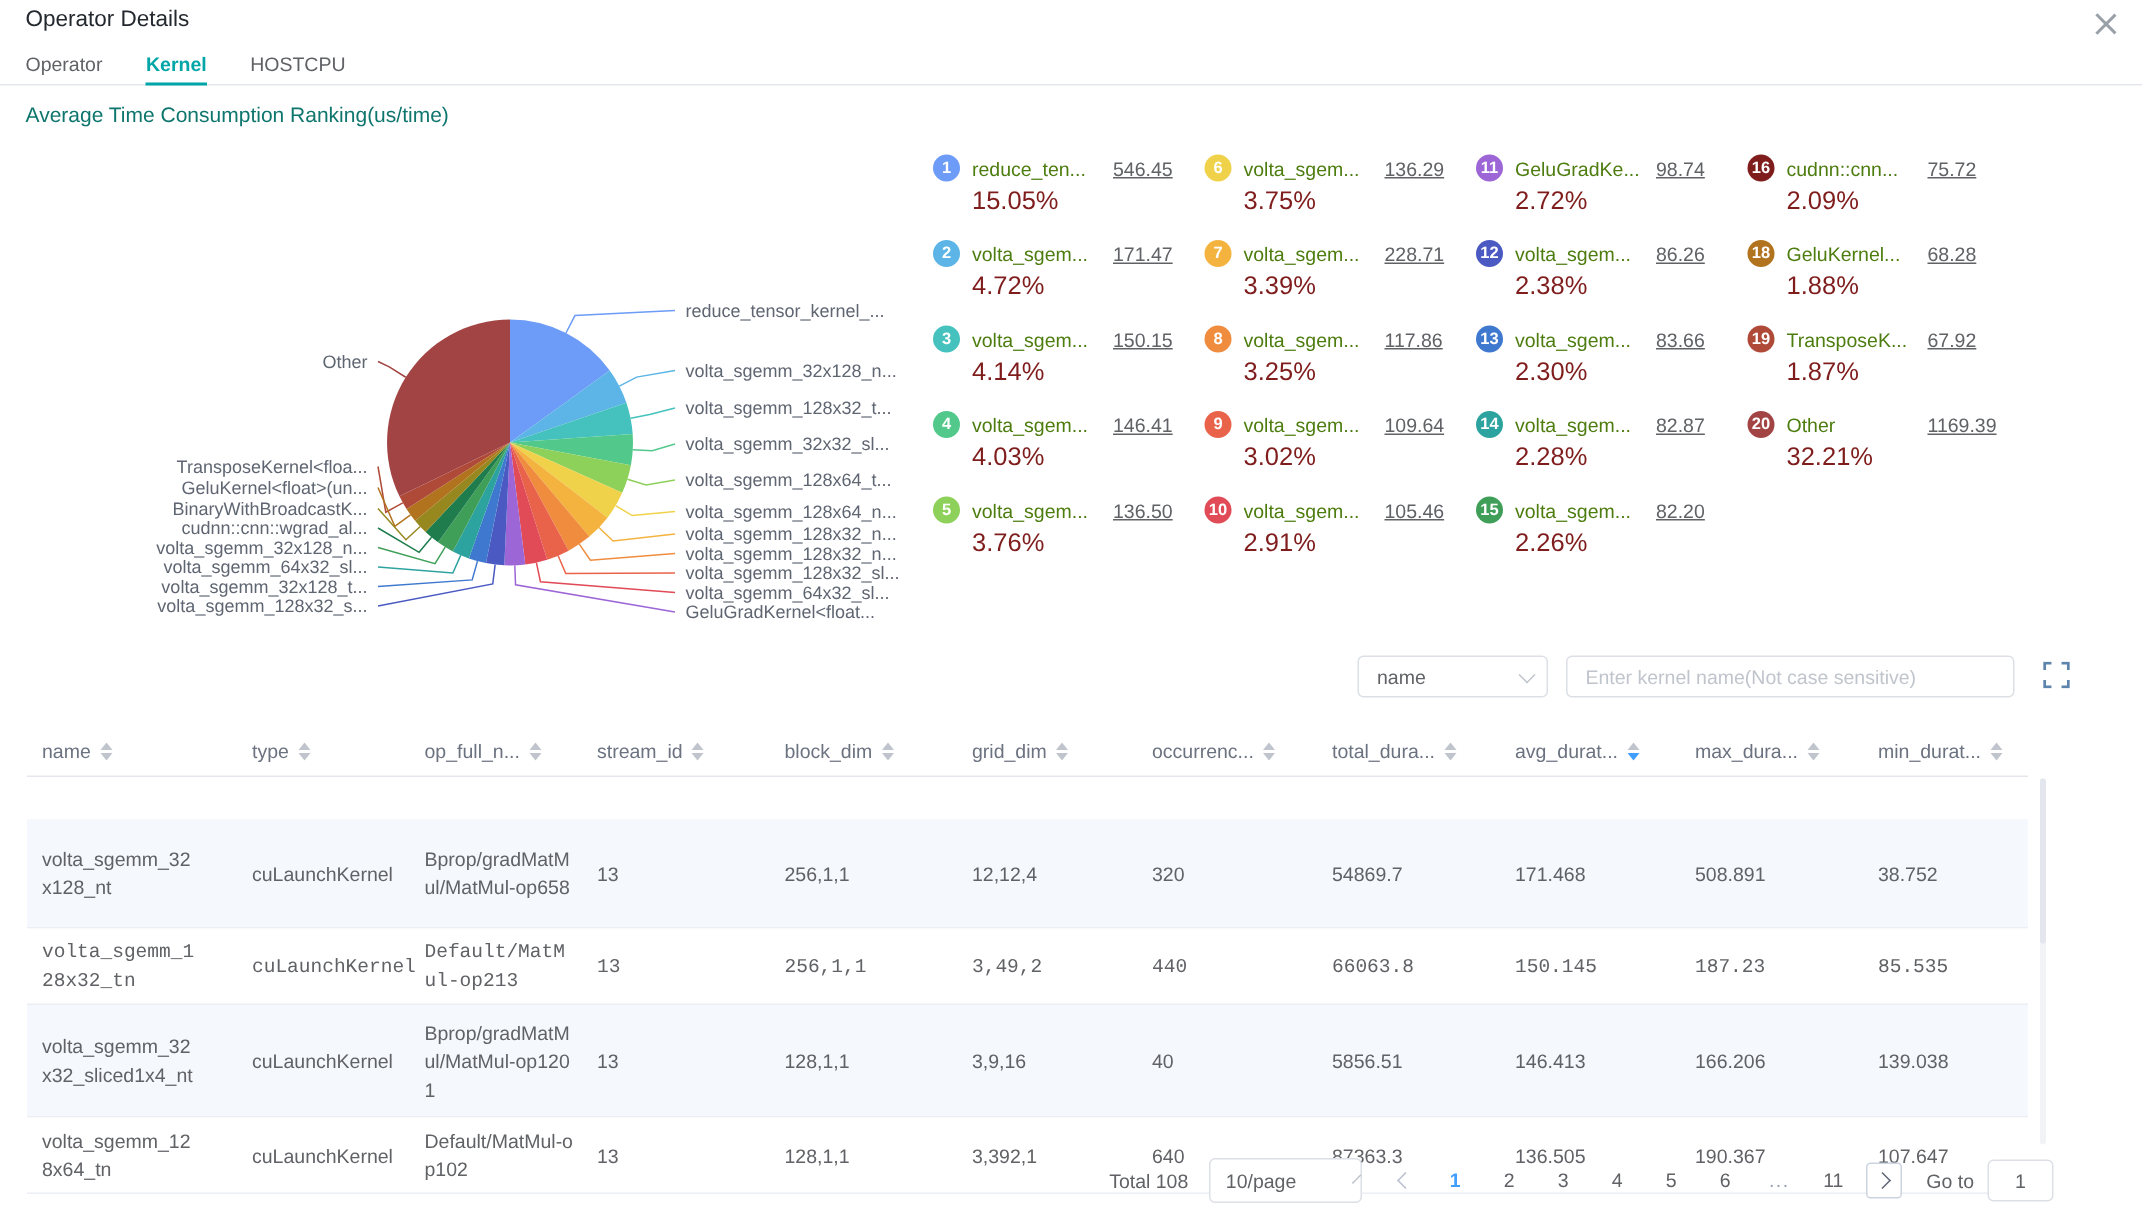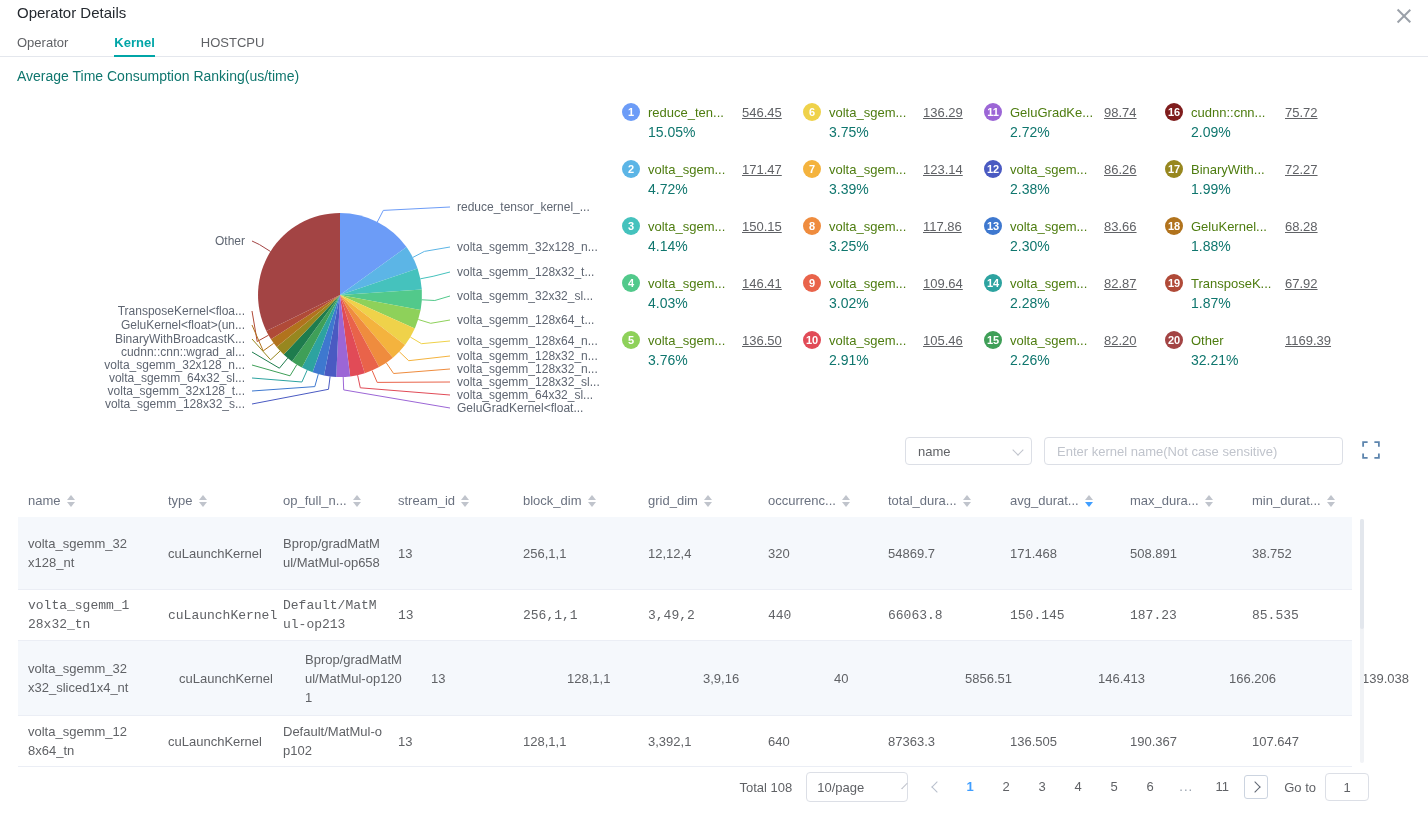--- a/index.html
+++ b/index.html
@@ -8,57 +8,57 @@
 
   
   .panel-title{position:absolute;left:17px;top:4px;font-size:15px;font-weight:400;color:#24292f;}
   .close-btn{position:absolute;right:14px;top:6px;width:20px;height:20px;cursor:pointer;}
   .x{position:relative;display:block;width:20px;height:20px;}
   .x::before,.x::after{content:"";position:absolute;left:9px;top:1px;width:1.6px;height:18px;background:#9aa0a8;}
   .x::before{transform:rotate(45deg);}
   .x::after{transform:rotate(-45deg);}
 
   
-  .tabbar{position:absolute;left:0;top:30px;width:100%;height:27px;border-bottom:1px solid #e4e7ed;display:flex;gap:46px;padding-left:17px;box-sizing:border-box;}
+  .tabbar{position:absolute;left:0;top:30px;width:100%;height:27px;border-bottom:1px solid #e4e7ed;display:flex;gap:29px;padding-left:17px;box-sizing:border-box;}
   .tab{font-size:13px;color:#606266;position:relative;cursor:pointer;line-height:25px;}
   .tab.active{color:#00a5a7;font-weight:700;}
   .tab.active::after{content:"";position:absolute;left:0;right:0;bottom:-1px;height:2px;background:#00a5a7;}
 
   .section-title{position:absolute;left:17px;top:68px;font-size:14px;font-weight:400;color:#0f766e;}
 
   
   .chart-area{position:absolute;left:0;top:90px;width:1428px;height:356px;}
   #pie-svg{position:absolute;left:10px;top:0;}
   #pie-svg text{font-family:"Liberation Sans",sans-serif;}
   .pie-label{font-size:12px;fill:#5f6672;}
 
   #legend{position:absolute;left:622px;top:13px;display:grid;grid-template-columns:repeat(4,181px);grid-template-rows:repeat(5,57px);grid-auto-flow:column;}
   .legend-item{cursor:pointer;}
   .lg-row{display:flex;align-items:center;gap:8px;}
   .lg-dot{width:18px;height:18px;border-radius:50%;color:#fff;font-size:11px;font-weight:700;display:flex;align-items:center;justify-content:center;flex:0 0 18px;}
   .lg-name{width:86px;color:#4d7c0f;font-size:13px;white-space:nowrap;overflow:hidden;}
   .lg-val{color:#606266;font-size:13px;text-decoration:underline;}
-  .lg-pct{margin-left:26px;color:#0f766e;font-size:14px;margin-top:3px;}
+  .lg-pct{margin-left:26px;color:#7f1d1d;font-size:17px;margin-top:3px;}
 
   
   .filter-select{position:absolute;left:905px;top:437px;width:127px;height:28px;border:1px solid #dcdfe6;border-radius:4px;background:#fff;display:flex;align-items:center;justify-content:space-between;padding:0 9px 0 12px;box-sizing:border-box;font-size:13px;color:#606266;cursor:pointer;}
   .chev{width:7px;height:7px;border-right:1.4px solid #c0c4cc;border-bottom:1.4px solid #c0c4cc;transform:rotate(45deg);margin-top:-3px;}
   .filter-input{position:absolute;left:1044px;top:437px;width:299px;height:28px;border:1px solid #dcdfe6;border-radius:4px;box-sizing:border-box;padding:0 12px;font-size:13px;color:#606266;font-family:inherit;outline:none;}
   .filter-input::placeholder{color:#c0c4cc;}
   .expand-btn{position:absolute;left:1362px;top:441px;width:18px;height:18px;cursor:pointer;}
 
   
   #thead{position:absolute;left:18px;top:484px;width:1334px;height:33px;display:grid;align-items:center;border-bottom:1px solid #e4e7ed;color:#6b7280;font-size:13px;}
   .th{display:flex;align-items:center;padding-left:10px;cursor:pointer;}
   .carets{display:inline-flex;flex-direction:column;margin-left:6px;}
   .caret{width:0;height:0;border-left:4px solid transparent;border-right:4px solid transparent;display:block;}
   .caret.up{border-bottom:5px solid #c0c4cc;margin-bottom:2px;}
   .caret.down{border-top:5px solid #c0c4cc;}
   .caret.down.on{border-top-color:#409eff;}
-  #tbody{position:absolute;left:18px;top:517px;width:1334px;font-size:13px;}
+  #tbody{position:absolute;left:18px;top:546px;width:1334px;font-size:13px;}
   .tr{display:grid;align-items:center;border-bottom:1px solid #ebeef5;background:#fff;}
   .tr.stripe{background:#f5f8fc;}
   .td{padding:6px 8px 6px 10px;line-height:19px;word-break:break-all;color:#606266;}
   .td.c0{padding-right:26px;}
   .td.c1{white-space:nowrap;}
   .td.c2{padding-right:5px;}
   .vscroll{position:absolute;left:1360px;top:519px;width:4px;height:244px;background:#f1f3f6;border-radius:2px;}
   .vthumb{width:4px;height:110px;background:#e3e7ed;border-radius:2px;}
 
   
@@ -205,21 +205,21 @@
             <span class="lg-dot" style="background: rgb(239, 210, 74);">6</span>
             <span class="lg-name">volta_sgem...</span>
             <span class="lg-val">136.29</span>
           </div>
           <div class="lg-pct">3.75%</div>
         </div>
         <div class="legend-item">
           <div class="lg-row">
             <span class="lg-dot" style="background: rgb(244, 179, 62);">7</span>
             <span class="lg-name">volta_sgem...</span>
-            <span class="lg-val">123.14</span>
+            <span class="lg-val">228.71</span>
           </div>
           <div class="lg-pct">3.39%</div>
         </div>
         <div class="legend-item">
           <div class="lg-row">
             <span class="lg-dot" style="background: rgb(239, 140, 62);">8</span>
             <span class="lg-name">volta_sgem...</span>
             <span class="lg-val">117.86</span>
           </div>
           <div class="lg-pct">3.25%</div>
@@ -280,28 +280,20 @@
           </div>
           <div class="lg-pct">2.26%</div>
         </div>
         <div class="legend-item">
           <div class="lg-row">
             <span class="lg-dot" style="background: #7f1d1d;">16</span>
             <span class="lg-name">cudnn::cnn...</span>
             <span class="lg-val">75.72</span>
           </div>
           <div class="lg-pct">2.09%</div>
-        </div>
-        <div class="legend-item">
-          <div class="lg-row">
-            <span class="lg-dot" style="background: rgb(151, 135, 31);">17</span>
-            <span class="lg-name">BinaryWith...</span>
-            <span class="lg-val">72.27</span>
-          </div>
-          <div class="lg-pct">1.99%</div>
         </div>
         <div class="legend-item">
           <div class="lg-row">
             <span class="lg-dot" style="background: rgb(177, 115, 29);">18</span>
             <span class="lg-name">GeluKernel...</span>
             <span class="lg-val">68.28</span>
           </div>
           <div class="lg-pct">1.88%</div>
         </div>
         <div class="legend-item">
@@ -433,21 +425,21 @@
         <div class="td c2">Default/MatMul-op213</div>
         <div class="td c3">13</div>
         <div class="td c4">256,1,1</div>
         <div class="td c5">3,49,2</div>
         <div class="td c6">440</div>
         <div class="td c7">66063.8</div>
         <div class="td c8">150.145</div>
         <div class="td c9">187.23</div>
         <div class="td c10">85.535</div>
       </div>
-      <div class="tr stripe" style="grid-template-columns: 140px 115px 115px 125px 125px 120px 120px 122px 120px 122px 110px; min-height: 74px; gap: 11px;">
+      <div class="tr stripe" style="grid-template-columns: 140px 115px 115px 125px 125px 120px 120px 122px 120px 122px 110px; min-height: 74px;">
         <div class="td c0">volta_sgemm_32x32_sliced1x4_nt</div>
         <div class="td c1">cuLaunchKernel</div>
         <div class="td c2">Bprop/gradMatMul/MatMul-op1201</div>
         <div class="td c3">13</div>
         <div class="td c4">128,1,1</div>
         <div class="td c5">3,9,16</div>
         <div class="td c6">40</div>
         <div class="td c7">5856.51</div>
         <div class="td c8">146.413</div>
         <div class="td c9">166.206</div>

